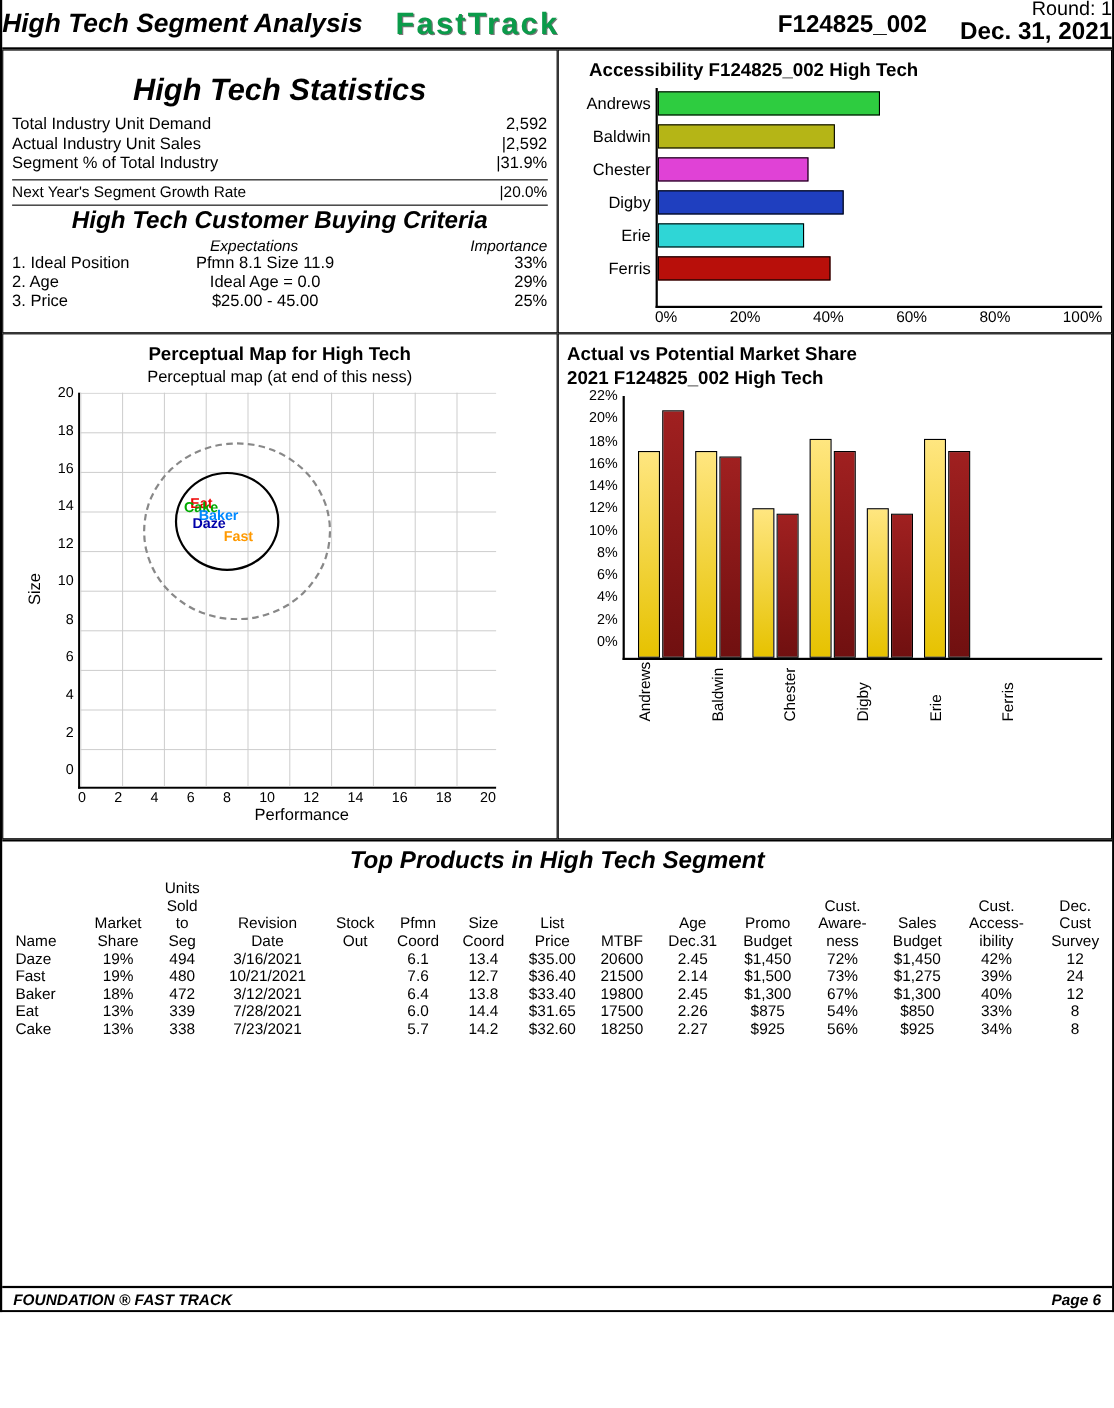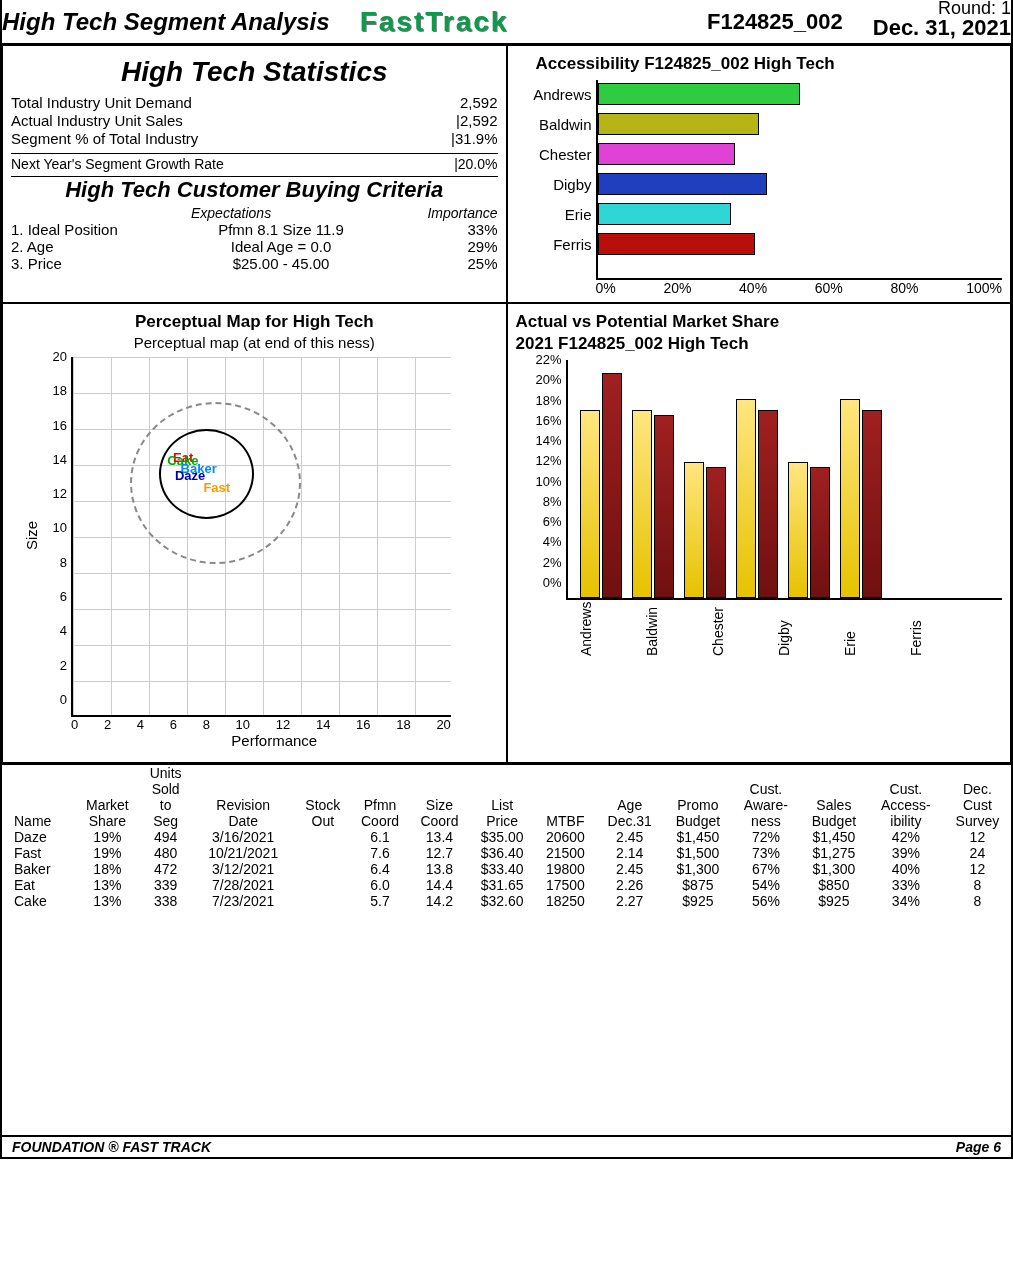--- a/index.html
+++ b/index.html
@@ -7,29 +7,29 @@
   .page { border: 2px solid #000; border-top: none; }
   .header-row { display: flex; align-items: center; border-bottom: 2px solid #000; padding: 2px 0; }
   .header-title { font-weight: bold; font-style: italic; font-size: 24px; flex: 0 0 auto; margin-right: 30px; }
   .logo { font-family: "Arial Black", sans-serif; font-weight: 900; font-size: 28px; letter-spacing: 2px; color: #0b9b4a; text-shadow: 1px 1px 0 #777; flex: 1; }
   .hdr-right { text-align: right; }
   .hdr-code { font-weight: bold; font-size: 22px; }
   .hdr-round { font-size: 18px; margin-top: -4px; }
   .hdr-date { font-weight: bold; font-size: 22px; margin-top: -4px; }
   .quadrants { display: flex; flex-wrap: wrap; border-bottom: 2px solid #000; }
   .quad { width: 50%; border: 1px solid #000; padding: 6px 8px; font-size: 15px; position: relative; }
-  .q1 h2 { text-align: center; margin: 4px 0 6px; font-size: 28px; font-weight: bold; font-style: italic; }
+  .q1 h2 { text-align: center; margin: 14px 0 6px; font-size: 28px; font-weight: bold; font-style: italic; }
   .stat-line { display: flex; justify-content: space-between; margin: 1px 0; }
   .hr { border-top: 1px solid #000; margin: 6px 0 2px; }
   .growth { display: flex; justify-content: space-between; font-size: 14px; }
   .q1 h3 { text-align: center; margin: 4px 0 2px; font-size: 22px; font-weight: bold; font-style: italic; border-top: 1px solid #000; }
   .crit-head { display: flex; font-style: italic; font-size: 14px; }
   .crit-head span:nth-child(2) { margin-left: 180px; }
   .crit-head span:nth-child(3) { margin-left: auto; }
-  .crit-row { display: flex; gap: 40px; }
+  .crit-row { display: flex; }
   .crit-row .c1 { width: 130px; }
   .crit-row .c2 { width: 200px; text-align: center; }
   .crit-row .c3 { flex: 1; text-align: right; }
   .q2 .title2 { font-weight: bold; font-size: 17px; margin: 2px 0 6px 20px; }
   .hbar-chart { position: relative; margin-left: 80px; height: 200px; border-left: 2px solid #000; border-bottom: 2px solid #000; }
   .hbar-row { display: flex; align-items: center; height: 28px; margin: 2px 0; }
   .hbar-label { position: absolute; left: -78px; width: 72px; text-align: right; font-size: 15px; }
   .hbar { height: 22px; border: 1px solid #000; background: linear-gradient(#8f8, #2a2); }
   .hbar-xaxis { display: flex; justify-content: space-between; margin-left: 80px; font-size: 14px; }
   .q3 .title3 { text-align: center; font-weight: bold; font-size: 17px; margin: 2px 0; }
@@ -268,20 +268,21 @@
           <span>Chester</span>
           <span>Digby</span>
           <span>Erie</span>
           <span>Ferris</span>
         </div>
     </div>
 
   </div>
 
   <div class="top-products">
+    <h2>Top Products in High Tech Segment</h2>
     <table class="tp-table">
       <thead>
           <tr id="tp-head">
             <th>Name</th>
             <th>Market<br>Share</th>
             <th>Units<br>Sold<br>to<br>Seg</th>
             <th>Revision<br>Date</th>
             <th>Stock<br>Out</th>
             <th>Pfmn<br>Coord</th>
             <th>Size<br>Coord</th>

